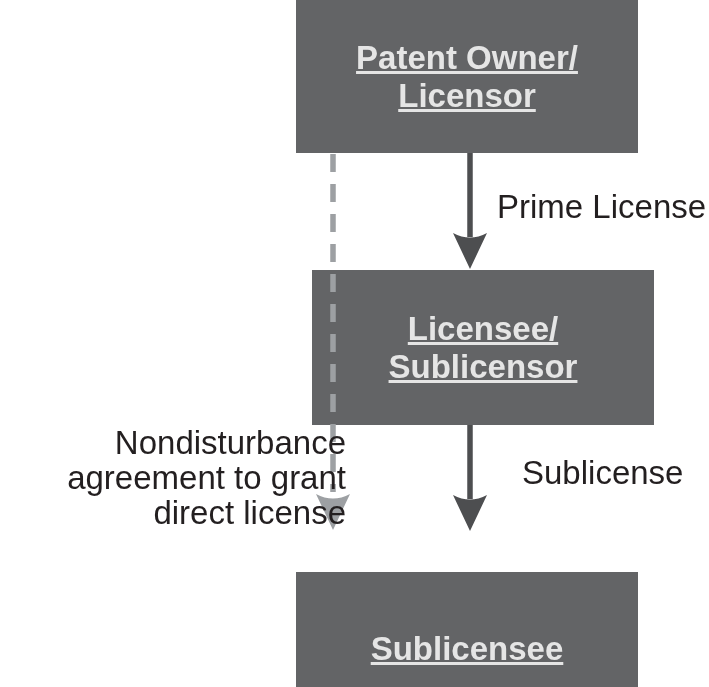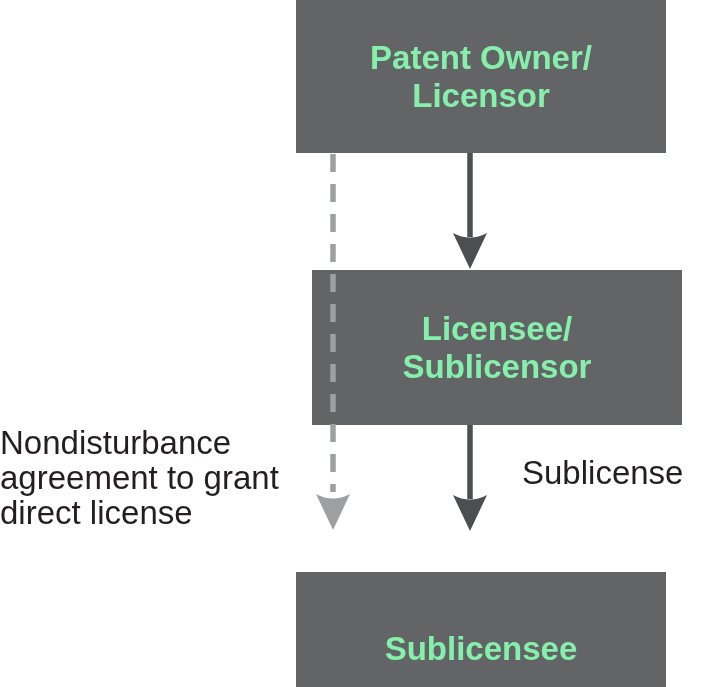--- a/index.html
+++ b/index.html
@@ -11,32 +11,33 @@
   .canvas {
     position: relative;
     width: 709px;
     height: 687px;
     background: #ffffff;
     overflow: hidden;
   }
   .box {
     position: absolute;
     left: 296px;
-    width: 370px;
+    width: 342px;
     background: #636466;
-    color: #86efac;
+    color: #e5e5e5;
     font-weight: bold;
     font-size: 33px;
     line-height: 38px;
     display: flex;
     align-items: center;
     justify-content: center;
     text-align: center;
     white-space: pre-line;
     z-index: 1;
+    text-decoration: underline;
   }
   .box-top    { top: 0;     height: 153px; }
   .box-middle { top: 270px; height: 155px; margin-left: 16px; }
   .box-bottom { top: 532px; height: 153px; margin-top: 40px; }
   .arrow-layer {
     position: absolute;
     top: 0;
     left: 0;
     width: 709px;
     height: 687px;
@@ -50,21 +51,22 @@
     line-height: 35px;
     z-index: 3;
     white-space: pre-line;
   }
   .label-prime       { left: 497px; top: 189px; }
   .label-sublicense  { left: 522px; top: 455px; }
   .label-nondisturbance {
     left: 0;
     top: 425px;
     width: 298px;
-    text-align: left;
+    text-align: right;
+    padding-left: 48px;
   }
 </style>
 </head>
 <body>
 
 <div class="canvas">
 
   <div class="box box-top">Patent Owner/
 Licensor</div>
 
@@ -84,20 +86,21 @@
       <line x1="470" y1="425" x2="470" y2="499" stroke="#4d4e50" stroke-width="5.5"></line>
       <path d="M453,495 Q470,504 487,495 L470,531 Z" fill="#4d4e50"></path>
     </g>
 
     <g>
       <line x1="333" y1="154" x2="333" y2="492" stroke="#9da0a3" stroke-width="5.5" stroke-dasharray="18 12"></line>
       <path d="M316,494 Q333,503 350,494 L333,530 Z" fill="#9da0a3"></path>
     </g>
   </svg>
 
+  <div class="flow-label label-prime">Prime License</div>
 
   <div class="flow-label label-sublicense">Sublicense</div>
 
   <div class="flow-label label-nondisturbance">Nondisturbance
 agreement to grant
 direct license</div>
 
 </div>
 
 </body></html>

